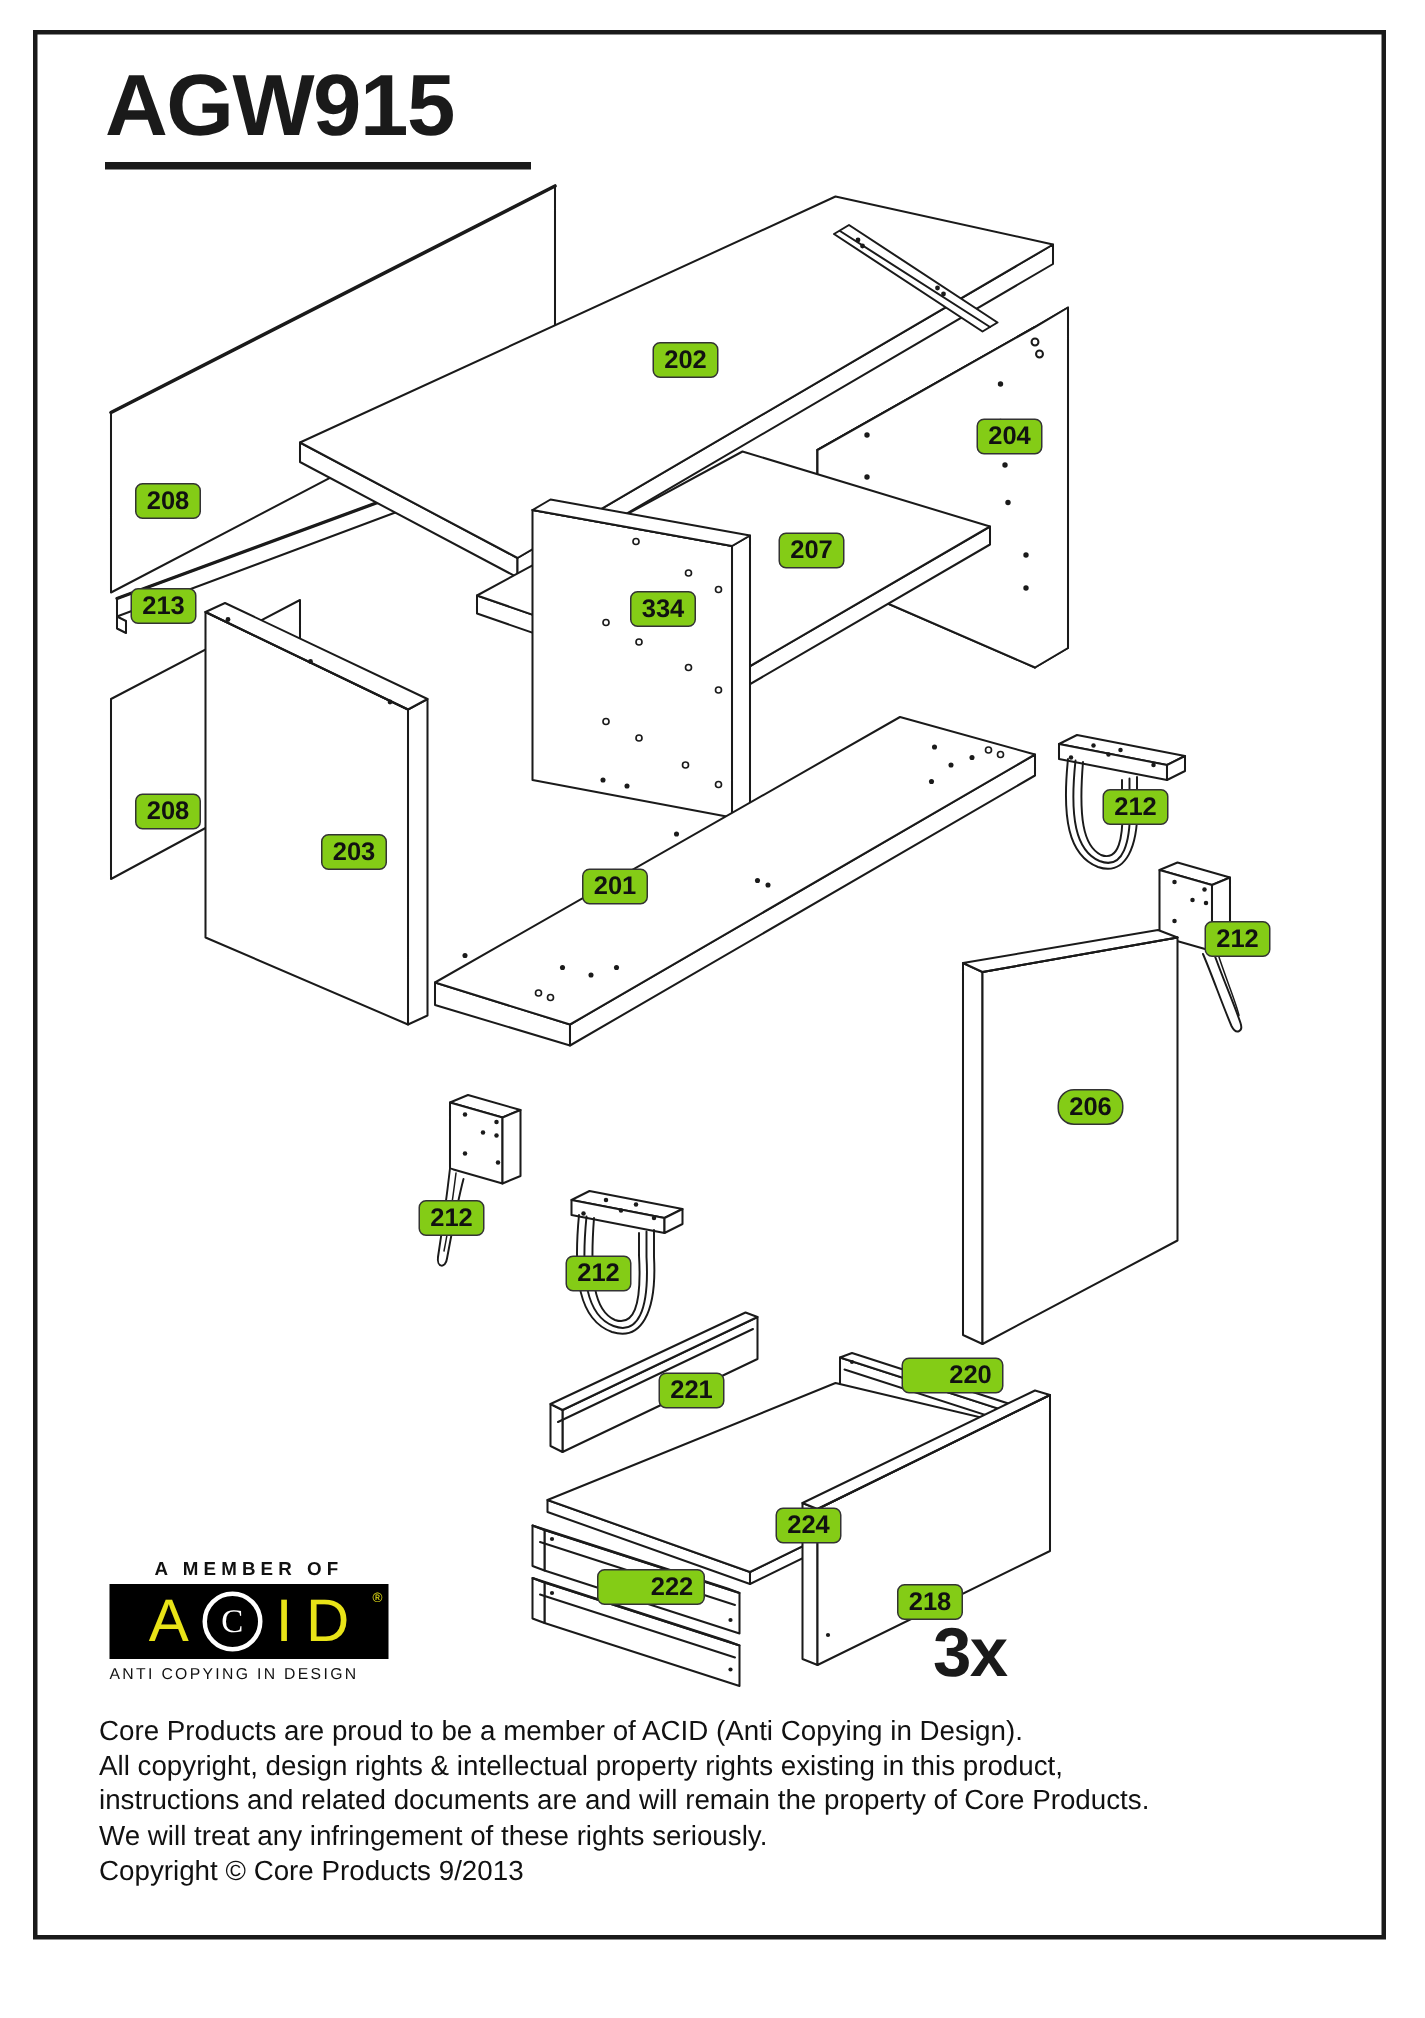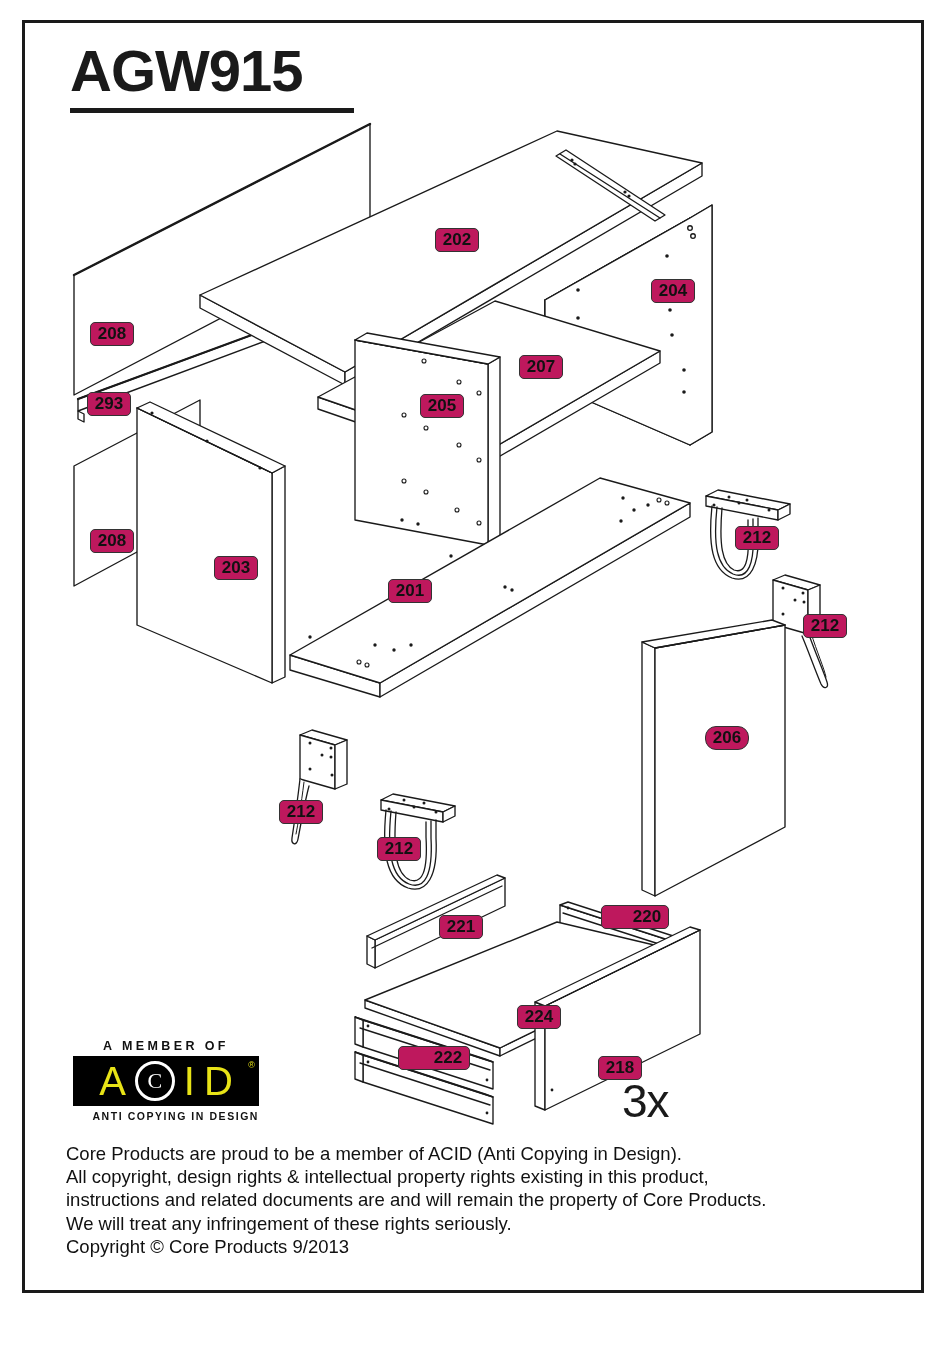--- a/index.html
+++ b/index.html
@@ -2,33 +2,33 @@
 <html><head>
 <meta charset="utf-8">
 <style>
   html,body{margin:0;padding:0;background:#ffffff;}
   body{width:950px;height:1345px;font-family:"Liberation Sans",sans-serif;color:#1a1a1a;}
   #sheet{position:relative;width:950px;height:1345px;overflow:hidden;background:#fff;}
   #frame{position:absolute;left:22px;top:20px;width:902px;height:1273px;border:3px solid #1a1a1a;box-sizing:border-box;}
   #title{position:absolute;left:70px;top:42px;font-size:58px;font-weight:bold;letter-spacing:-1px;line-height:1;}
   #title-rule{position:absolute;left:70px;top:108px;width:284px;height:5px;background:#1a1a1a;}
   #art{position:absolute;left:0;top:0;width:950px;height:1345px;pointer-events:none;}
-  .lbl{position:absolute;border:1.4px solid #333;border-radius:5px;background:#be185d;
+  .lbl{position:absolute;border:1.4px solid #333;border-radius:5px;background:#84cc16;
        font-size:17px;font-weight:600;line-height:22px;text-align:center;height:22px;width:42px;
        font-family:"Liberation Sans",sans-serif;color:#111;}
-  #qty{position:absolute;left:622px;top:1074px;font-size:46px;font-weight:normal;letter-spacing:-1px;}
+  #qty{position:absolute;left:622px;top:1074px;font-size:46px;font-weight:bold;letter-spacing:-1px;}
   #acid{position:absolute;left:73px;top:1022px;width:186px;margin-top:17px;}
   #acid-top{font-size:12.5px;font-weight:bold;letter-spacing:3.4px;text-align:center;color:#111;margin-bottom:3px;}
   #acid-box{position:relative;background:#000;height:50px;display:flex;align-items:center;justify-content:center;gap:9px;}
   .acid-l{color:#E8E317;font-size:40px;font-weight:500;line-height:40px;font-family:"Liberation Sans",sans-serif;}
   #acid-c{position:relative;width:34px;height:34px;border-radius:50%;border:3px solid #fff;
           display:flex;align-items:center;justify-content:center;}
   #acid-c span{color:#fff;font-size:22px;line-height:22px;font-family:"Liberation Serif",serif;}
   #acid-reg{position:absolute;right:4px;top:4px;color:#E8E317;font-size:9px;}
-  #acid-bot{font-size:10.5px;font-weight:bold;letter-spacing:1.55px;text-align:right;color:#111;margin-top:4px;white-space:nowrap;}
+  #acid-bot{font-size:10.5px;font-weight:normal;letter-spacing:1.55px;text-align:left;color:#111;margin-top:4px;white-space:nowrap;}
   #legal{position:absolute;left:66px;top:1142px;width:830px;font-size:18.5px;line-height:23.2px;color:#111;}
   #legal div{white-space:nowrap;}
 </style>
 </head>
 <body>
 
 <div id="sheet">
 
   <div id="frame"></div>
 
@@ -241,22 +241,22 @@
           <circle cx="487" cy="1113" r="1.4"></circle>
       </g>
 
     </g>
   </svg>
 
   <div class="lbl" style="left:90px;top:322px;">208</div>
   <div class="lbl" style="left:435px;top:228px;">202</div>
   <div class="lbl" style="left:651px;top:279px;">204</div>
   <div class="lbl" style="left:519px;top:355px;">207</div>
-  <div class="lbl" style="left:87px;top:392px;">293</div>
-  <div class="lbl" style="left:420px;top:394px;">205</div>
+  <div class="lbl" style="left:87px;top:392px;">213</div>
+  <div class="lbl" style="left:420px;top:394px;">334</div>
   <div class="lbl" style="left:90px;top:529px;">208</div>
   <div class="lbl" style="left:214px;top:556px;">203</div>
   <div class="lbl" style="left:388px;top:579px;">201</div>
   <div class="lbl" style="left:735px;top:526px;">212</div>
   <div class="lbl" style="left:803px;top:614px;">212</div>
   <div class="lbl" style="left:279px;top:800px;">212</div>
   <div class="lbl" style="left:377px;top:837px;">212</div>
   <div class="lbl" style="left:705px;top:726px;border-radius:11px;">206</div>
   <div class="lbl" style="left:439px;top:915px;">221</div>
   <div class="lbl" style="left:601px;top:905px;padding-left:24px;">220</div>

